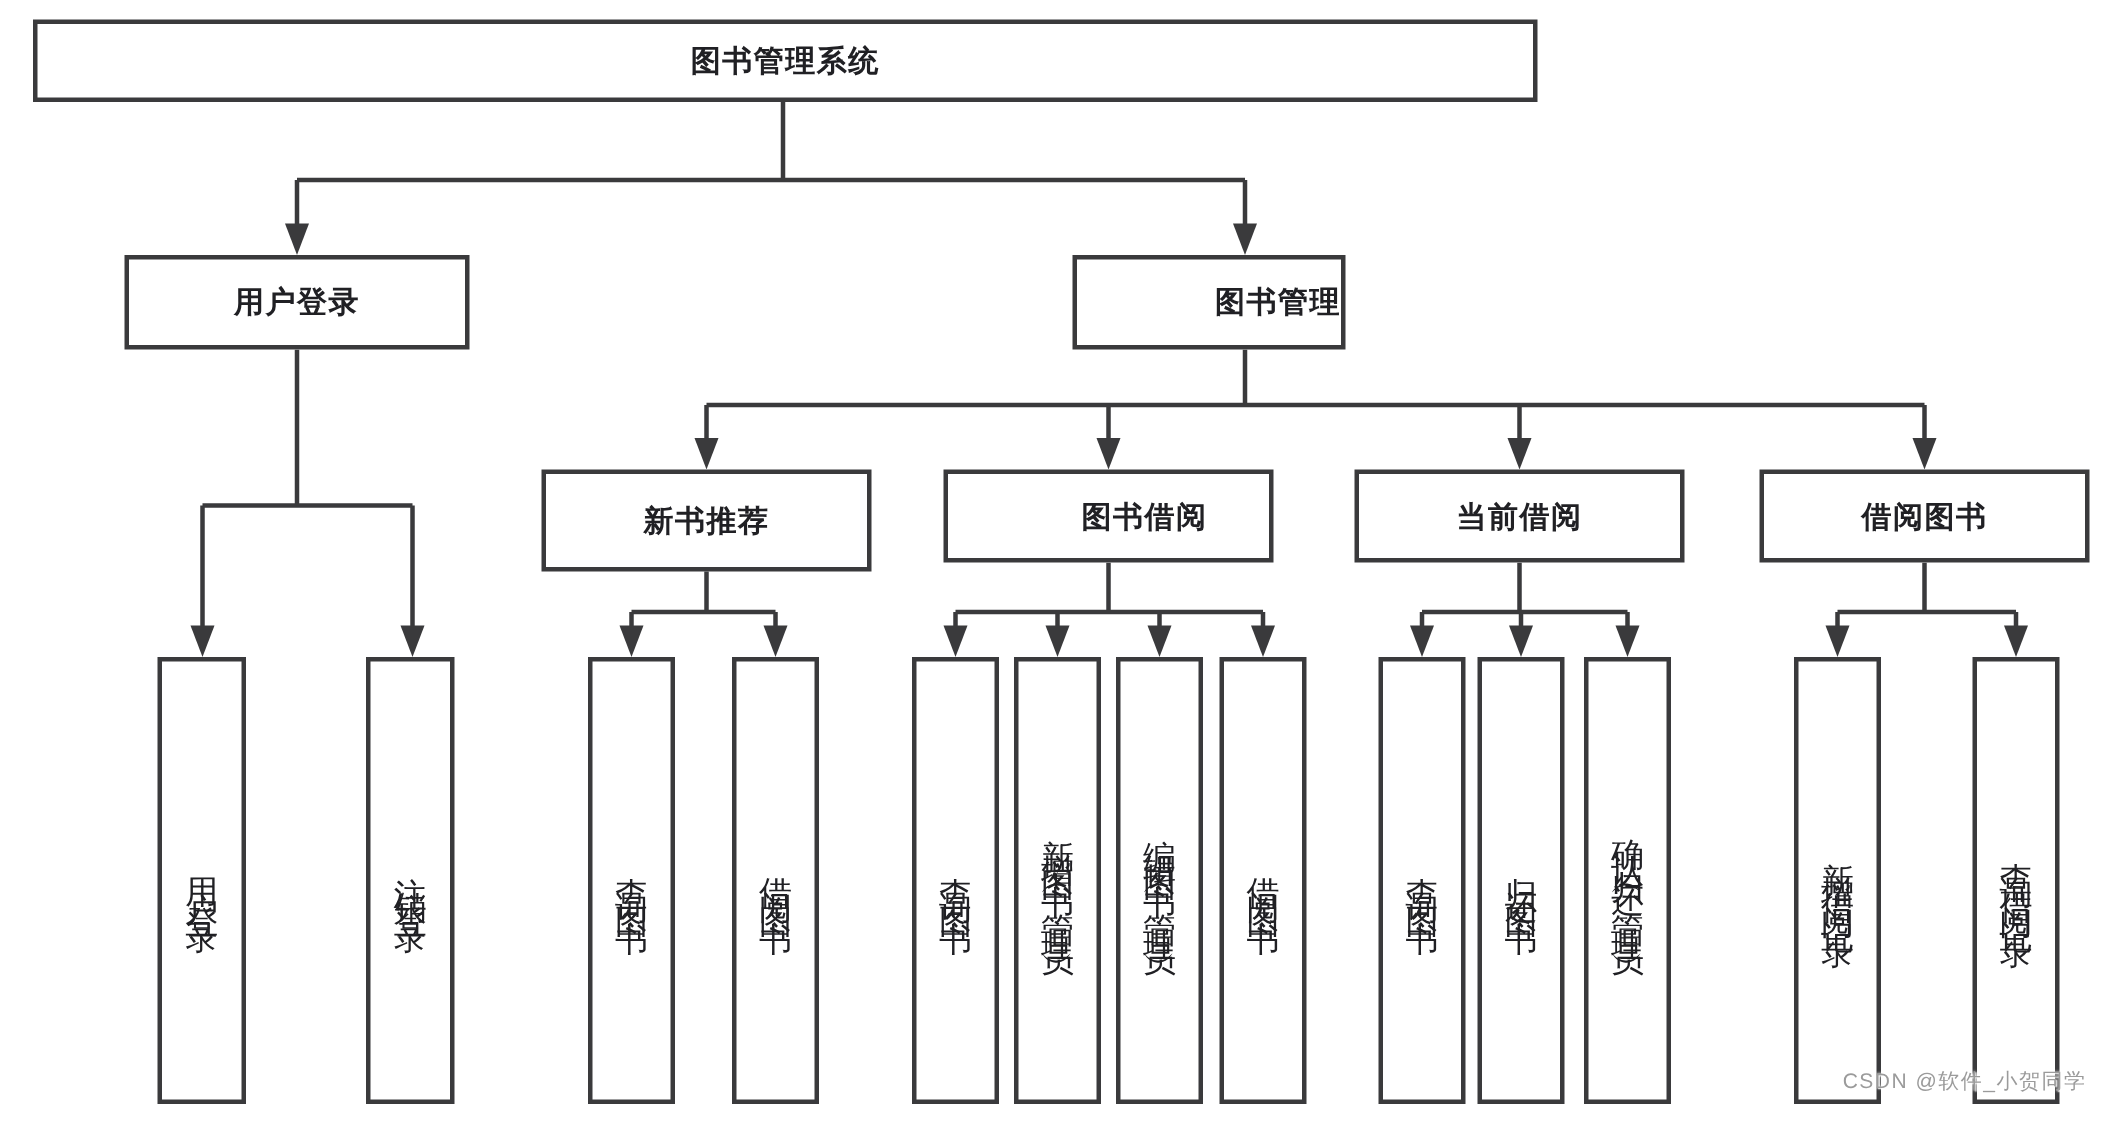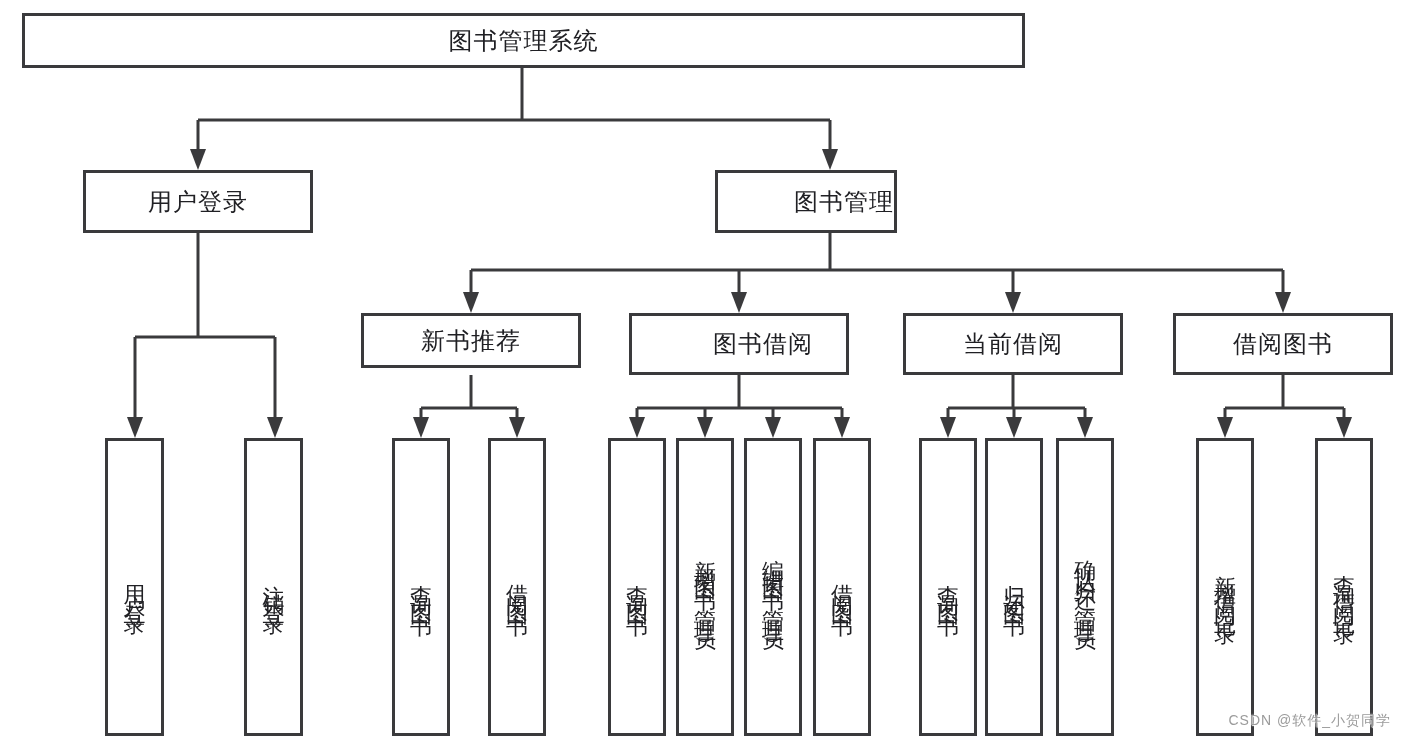--- a/index.html
+++ b/index.html
@@ -39,23 +39,24 @@
   .box, .vbox {
     position: absolute;
     background: #ffffff;
     border: 3px solid var(--line);
     display: flex;
     align-items: center;
     justify-content: center;
     color: var(--text);
   }
   .box span {
-    font-size: 24px;
+    font-size: 20px;
     letter-spacing: 1px;
     white-space: nowrap;
+    font-weight: bold;
   }
   .vbox span {
     writing-mode: vertical-rl;
     text-orientation: mixed;
     font-size: 22px;
     line-height: 1;
     letter-spacing: 10px;
   }
 
   .watermark {
@@ -115,21 +116,21 @@
     <span>图书管理系统</span>
   </div>
 
   <div class="box" style="left:83px; top:170px; width:230px; height:63px;">
     <span>用户登录</span>
   </div>
   <div class="box" style="left:715px; top:170px; width:182px; height:63px;justify-content:flex-end;">
     <span>图书管理</span>
   </div>
 
-  <div class="box" style="left:361px; top:313px; width:220px; height:55px;">
+  <div class="box" style="left:361px; top:313px; width:220px; height:68px;">
     <span>新书推荐</span>
   </div>
   <div class="box" style="left:629px; top:313px; width:220px; height:62px;padding-left:48px;">
     <span>图书借阅</span>
   </div>
   <div class="box" style="left:903px; top:313px; width:220px; height:62px;">
     <span>当前借阅</span>
   </div>
   <div class="box" style="left:1173px; top:313px; width:220px; height:62px;">
     <span>借阅图书</span>

